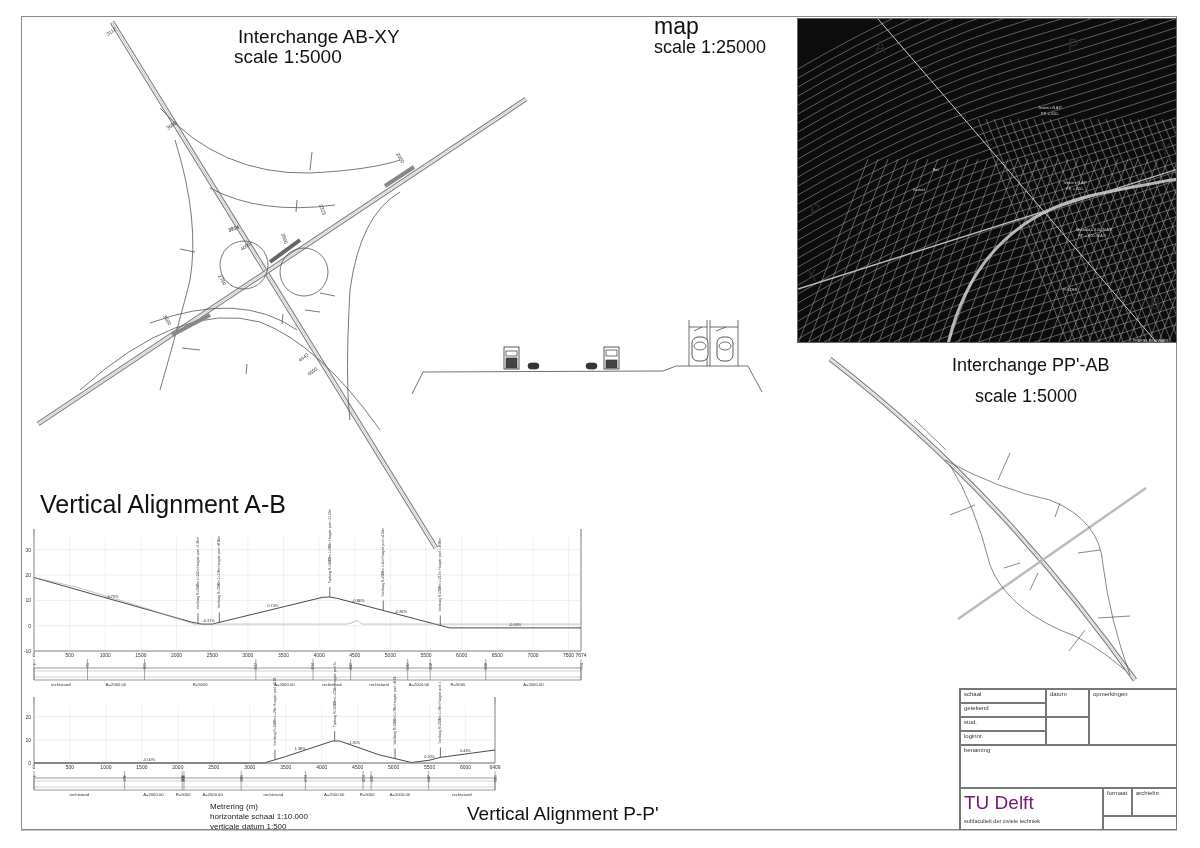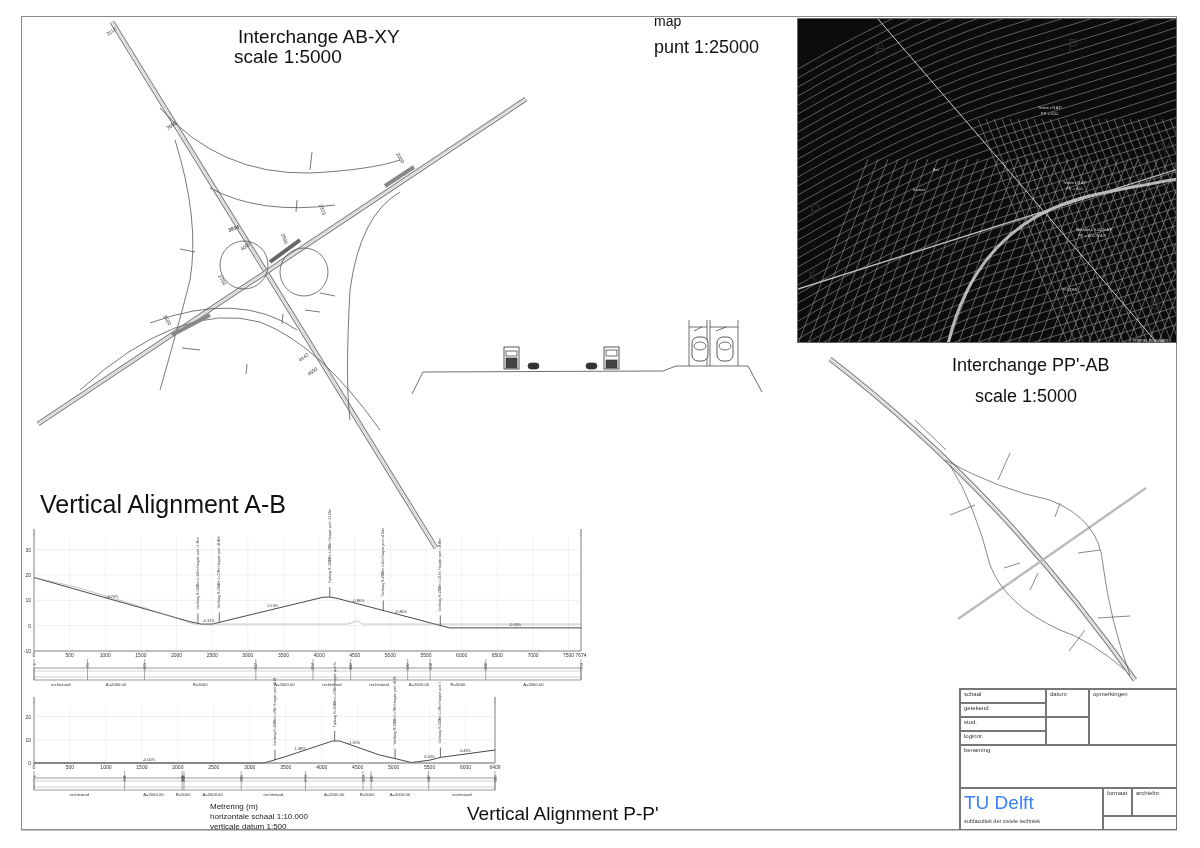--- a/index.html
+++ b/index.html
@@ -1,44 +1,44 @@
 <!DOCTYPE html>
 <html><head>
 <meta charset="utf-8">
 <style>
   html,body{margin:0;padding:0;background:#fff;}
   body{width:1200px;height:848px;position:relative;overflow:hidden;font-family:"Liberation Sans",sans-serif;color:#000;}
   .frame{position:absolute;left:21px;top:16px;width:1156px;height:814px;border:1px solid #8a8a8a;box-sizing:border-box;}
   .title{position:absolute;font-family:"Liberation Sans",sans-serif;color:#111;line-height:1.05;}
   .t-ab{left:230px;top:27px;font-size:19px;margin-left:8px;}
   .t-ab2{left:234px;top:47px;font-size:19px;}
-  .t-map{left:654px;top:14px;font-size:14px;}
+  .t-map{left:654px;top:14px;font-size:23px;}
   .t-map2{left:654px;top:38px;font-size:18px;}
   .t-pp{left:952px;top:356px;font-size:18px;}
   .t-pp2{left:975px;top:387px;font-size:18px;}
   .t-va{left:40px;top:491px;font-size:25px;}
   .t-vp{left:424px;top:804px;font-size:19px;margin-left:43px;}
   .metre{position:absolute;left:210px;top:802px;width:100px;text-align:left;font-size:8px;line-height:10px;color:#222;}
   svg{position:absolute;left:0;top:0;}
   .map{position:absolute;left:797px;top:18px;width:380px;height:325px;background:#0c0c0c;border:1px solid #666;box-sizing:border-box;overflow:hidden;}
   .map-letter{position:absolute;font-size:16px;color:#2a2a2a;font-family:"Liberation Sans",sans-serif;}
   .tb{position:absolute;left:959px;top:688px;width:218px;height:142px;border:1px solid #777;box-sizing:border-box;font-size:6px;color:#333;}
   .tb .cell{position:absolute;border:0.6px solid #777;box-sizing:border-box;padding:1px 3px;}
-  .tb .big{font-size:19px;color:#3b82f6;}
+  .tb .big{font-size:19px;color:#701a75;}
   .small{font-size:5.5px;}
 </style>
 </head>
 <body>
 
 <div class="frame"></div>
 
 <div class="title t-ab">Interchange AB-XY</div>
 <div class="title t-ab2">scale 1:5000</div>
 <div class="title t-map">map</div>
-<div class="title t-map2">punt 1:25000</div>
+<div class="title t-map2">scale 1:25000</div>
 <div class="title t-pp">Interchange PP'-AB</div>
 <div class="title t-pp2">scale 1:5000</div>
 <div class="title t-va">Vertical Alignment A-B</div>
 <div class="title t-vp">Vertical Alignment P-P'</div>
 
 <div class="metre">
   <div>Metrering (m)</div>
   <div>horizontale schaal 1:10.000</div>
   <div>verticale datum 1:500</div>
 </div>

